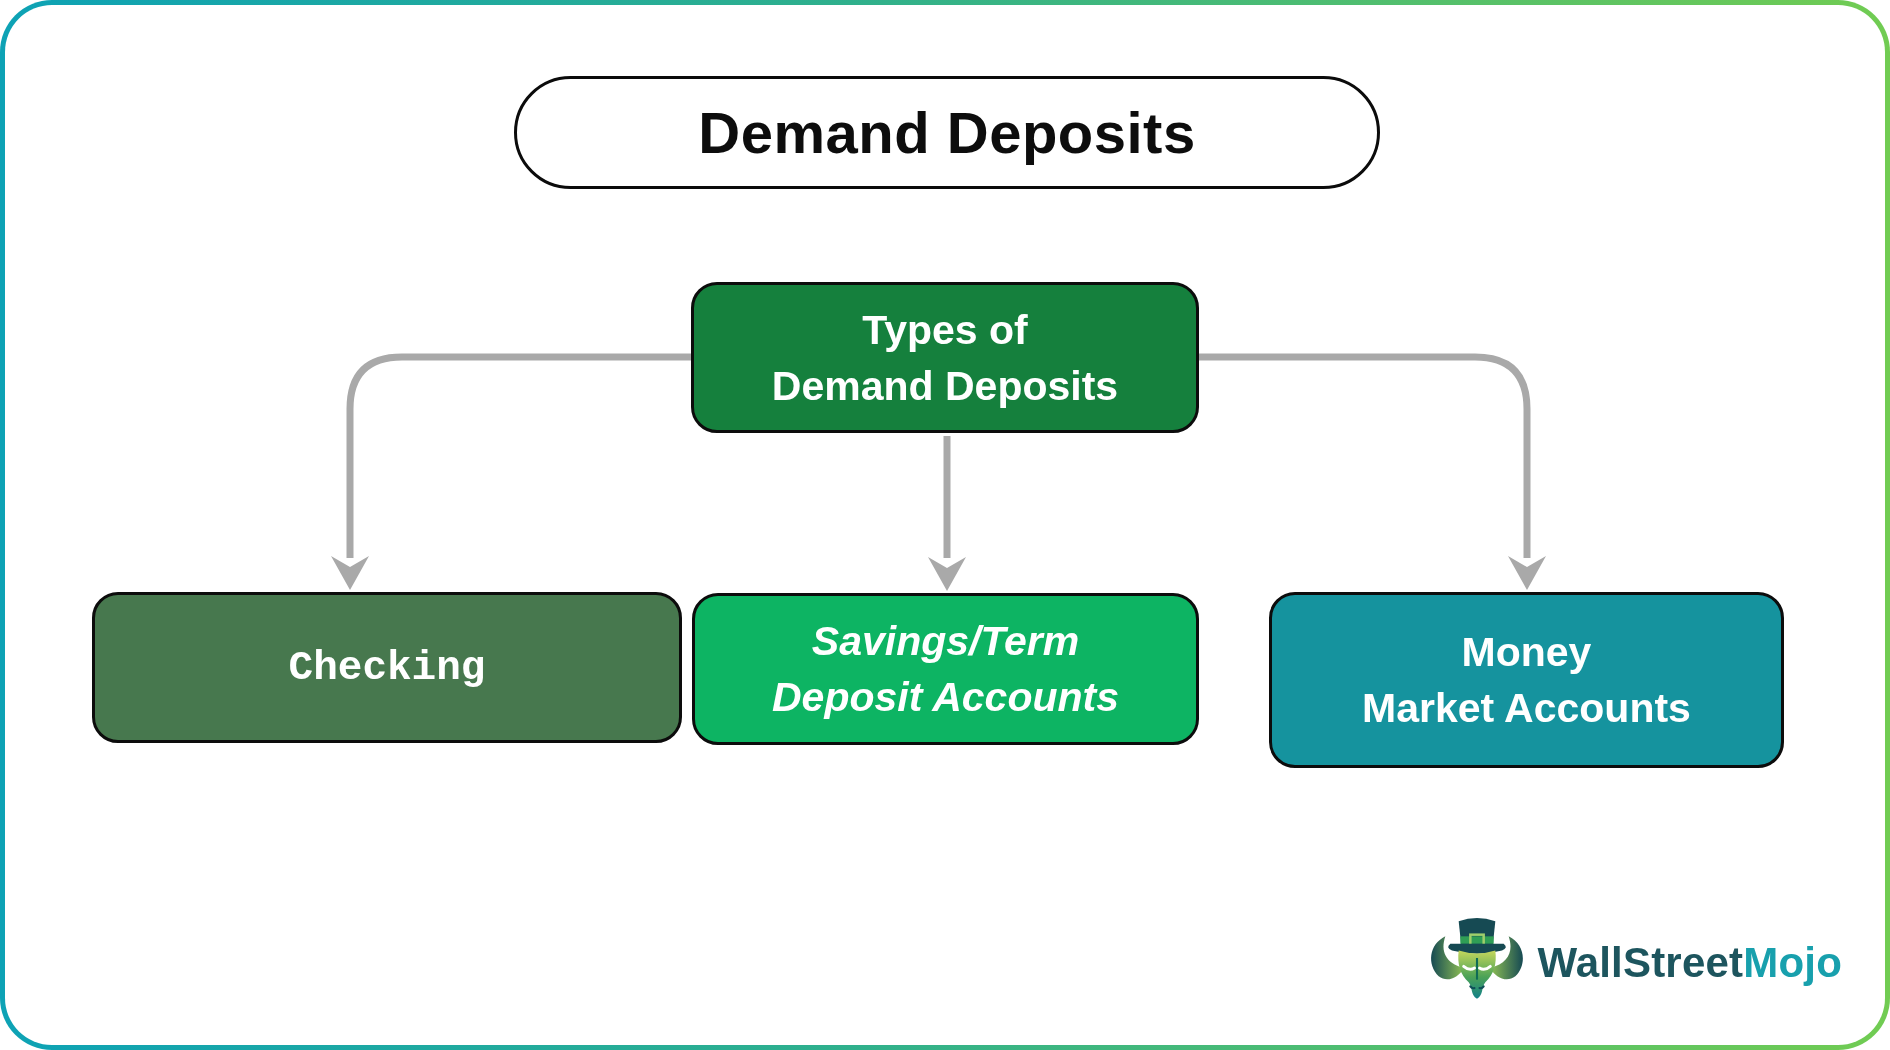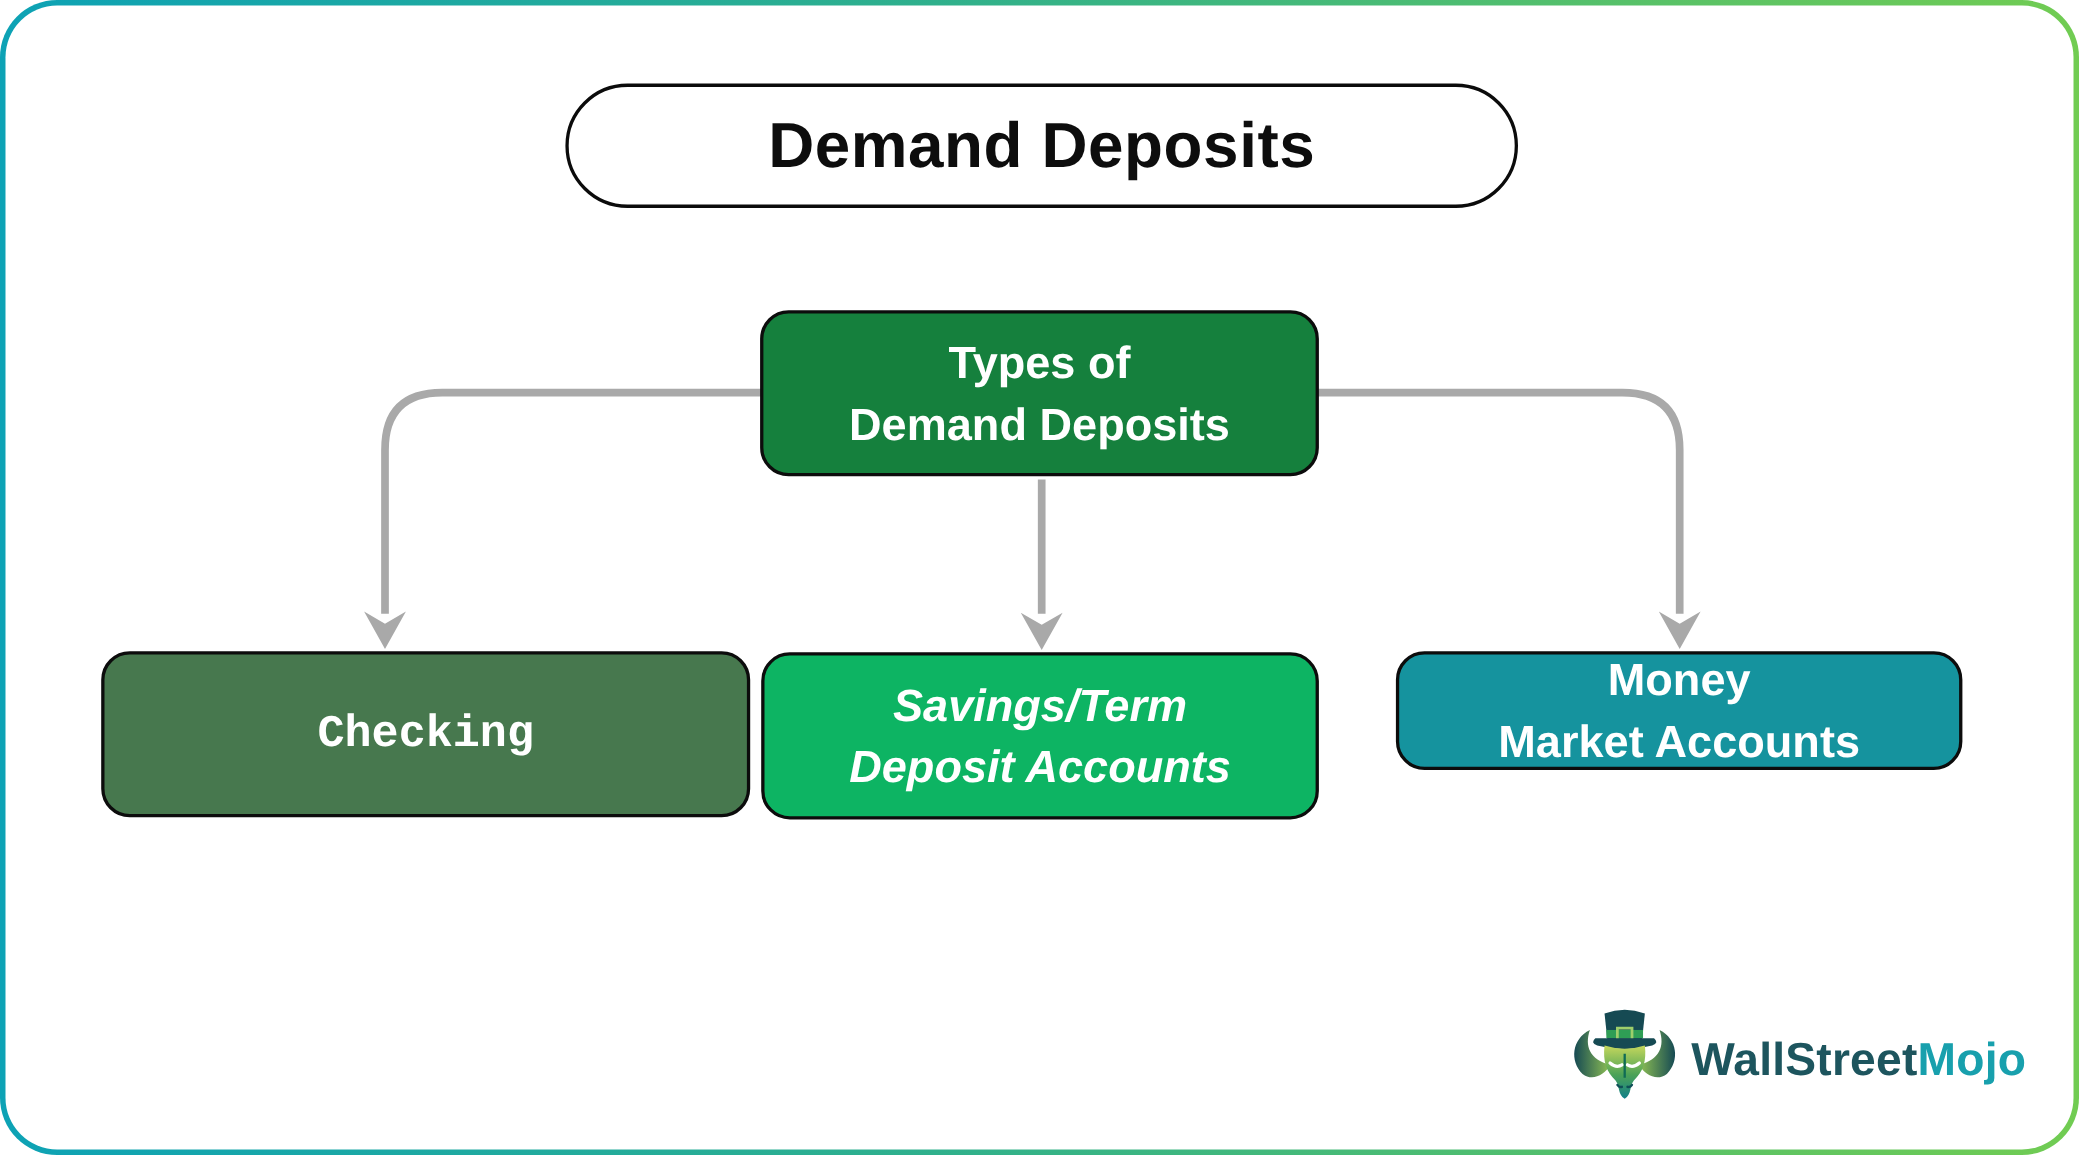--- a/index.html
+++ b/index.html
@@ -36,21 +36,21 @@
     position:absolute;
     border:3px solid #0c0c0c;
     border-radius:26px;
     display:flex;flex-direction:column;align-items:center;justify-content:center;
     color:#ffffff;font-weight:800;font-size:41px;line-height:56px;
     text-align:center;
   }
   .node-root   {left:691px; top:282px;width:508px;height:151px;background:#15803d;}
   .node-check  {left:92px; top:592px;width:590px;height:151px;background:#47784e;font-family:Liberation Mono, monospace;}
   .node-savings{left:692px; top:593px;width:507px;height:152px;background:#0db463;font-style:italic;}
-  .node-money  {left:1269px;top:592px;width:515px;height:108px;background:#15939e;}
+  .node-money  {left:1269px;top:592px;width:515px;height:176px;background:#15939e;}
   .connectors{position:absolute;inset:0;z-index:0;}
   .node,.title-pill,.logo{z-index:1;}
   .logo{
     position:absolute;right:48px;top:908px;height:110px;
     display:flex;align-items:center;gap:10px;
   }
   .logo-text{font-size:42px;font-weight:800;letter-spacing:0.2px;}
   .logo-text .p1{color:#1d555e;}
   .logo-text .p2{color:#18a0ad;}
 </style>

